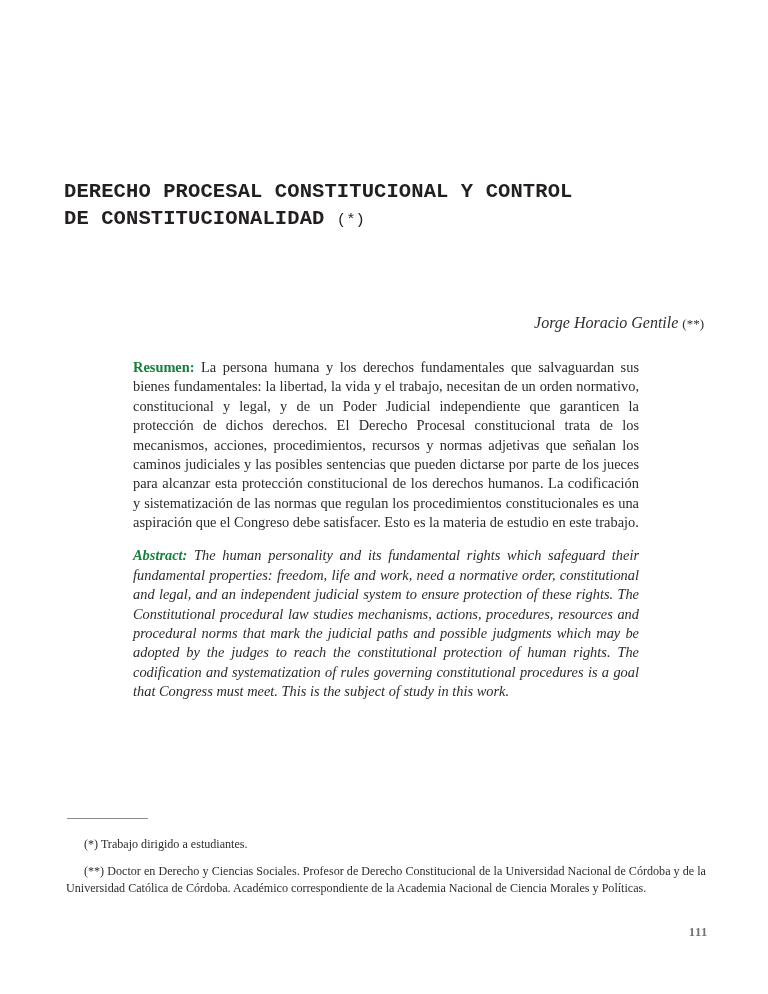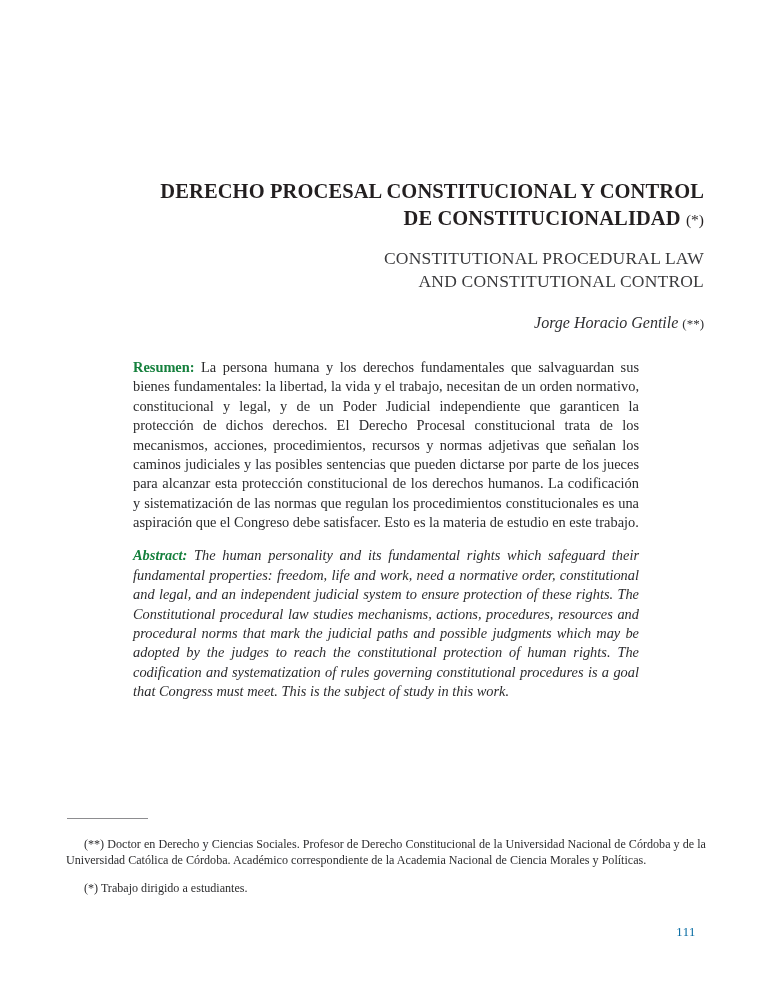--- a/index.html
+++ b/index.html
@@ -24,21 +24,22 @@
     width: 768px;
     height: 994px;
   }
 
   
   .title-block {
     position: absolute;
     left: 64px;
     top: 178px;
     width: 640px;
-    text-align: right;
+    text-align: left;
+    font-family: Liberation Mono, monospace;
   }
   .doc-title {
     font-size: 20.5px;
     font-weight: bold;
     line-height: 1.33;
     letter-spacing: 0.1px;
     color: #231f20;
     margin: 0;
   }
   .doc-title .fn-mark {
@@ -113,43 +114,39 @@
     font-size: 12.1px;
     line-height: 1.36;
     text-align: justify;
     text-indent: 18px;
     color: #2d2d2f;
   }
   .fn-par:last-child { margin-bottom: 0; }
 
   .page-number {
     position: absolute;
-    right: 72px;
+    right: 60px;
     top: 925px;
     font-size: 12.6px;
-    font-weight: normal;
+    font-weight: bold;
     letter-spacing: 0.6px;
-    color: #0369a1;
+    color: #737373;
   }
 </style>
 </head>
 <body>
 
 <div class="page">
 
   <div class="title-block">
     <h1 class="doc-title">
       <span>DERECHO PROCESAL CONSTITUCIONAL Y CONTROL</span><br>
       <span>DE CONSTITUCIONALIDAD</span>
       <span class="fn-mark">(*)</span>
     </h1>
-    <h2 class="doc-subtitle">
-      <span>CONSTITUTIONAL PROCEDURAL LAW</span><br>
-      <span>AND CONSTITUTIONAL CONTROL</span>
-    </h2>
   </div>
 
   <div class="author-line">
     <span>Jorge Horacio Gentile</span>
     <span class="fn-mark">(**)</span>
   </div>
 
   <div class="abstract-area">
 
     <p class="abs-par">
@@ -161,19 +158,19 @@
     <p class="abs-par">
       <span class="abs-label">Abstract:</span>
       <span>The human personality and its fundamental rights which safeguard their fundamental properties: freedom, life and work, need a normative order, constitutional and legal, and an independent judicial system to ensure protection of these rights. The Constitutional procedural law studies mechanisms, actions, procedures, resources and procedural norms that mark the judicial paths and possible judgments which may be adopted by the judges to reach the constitutional protection of human rights. The codification and systematization of rules governing constitutional procedures is a goal that Congress must meet. This is the subject of study in this work.</span>
     </p>
 
   </div>
 
   <div class="footnote-rule"></div>
 
   <div class="footnotes">
+    <p class="fn-par">(*) Trabajo dirigido a estudiantes.</p>
     <p class="fn-par">(**) Doctor en Derecho y Ciencias Sociales. Profesor de Derecho Constitucional de la Universidad Nacional de Córdoba y de la Universidad Católica de Córdoba. Académico correspondiente de la Academia Nacional de Ciencia Morales y Políticas.</p>
-    <p class="fn-par">(*) Trabajo dirigido a estudiantes.</p>
   </div>
 
   <div class="page-number">111</div>
 
 </div>
 
 </body></html>

